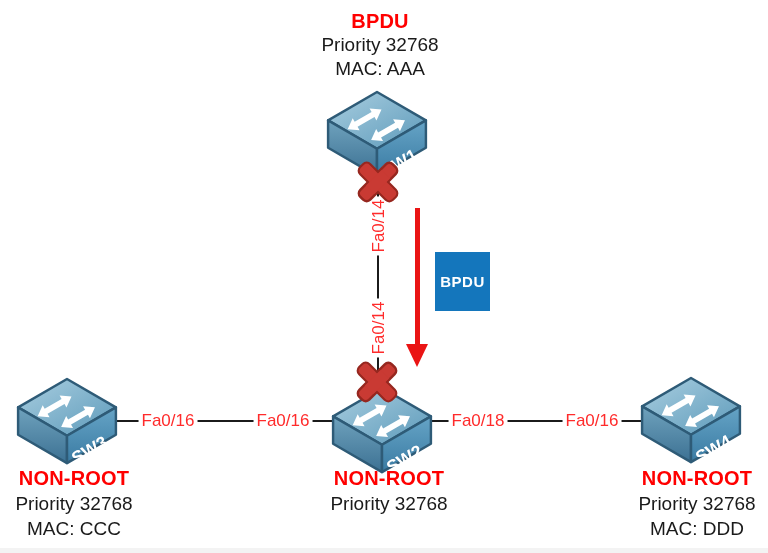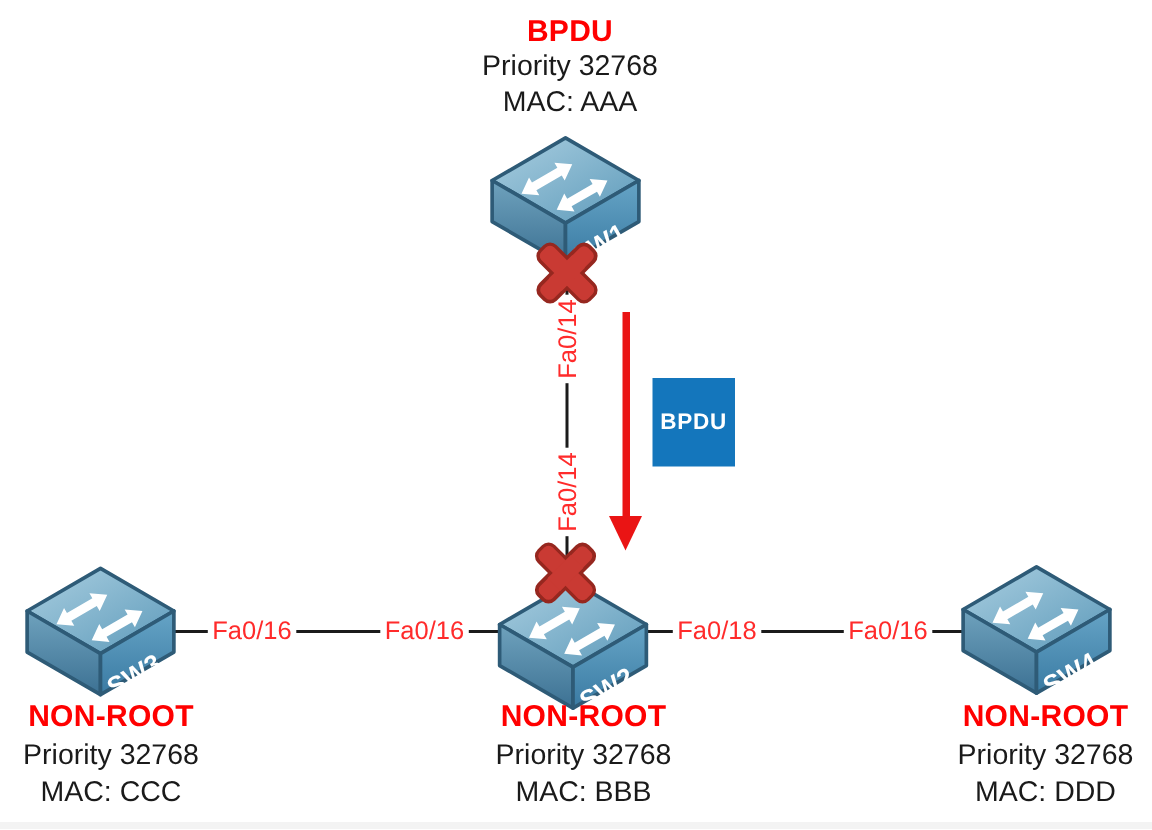--- a/index.html
+++ b/index.html
@@ -118,21 +118,20 @@
 
   <div class="node-block bottom abs" style="left:-51px;top:466px;">
     <div class="role">NON-ROOT</div>
     <div>Priority 32768</div>
     <div>MAC: CCC</div>
   </div>
 
   <div class="node-block bottom abs" style="left:264px;top:466px;">
     <div class="role">NON-ROOT</div>
     <div>Priority 32768</div>
-    <div>MAC: BBB</div>
   </div>
 
   <div class="node-block bottom abs" style="left:572px;top:466px;">
     <div class="role">NON-ROOT</div>
     <div>Priority 32768</div>
     <div>MAC: DDD</div>
   </div>
 
   <div class="bottom-strip"></div>
 </div>

